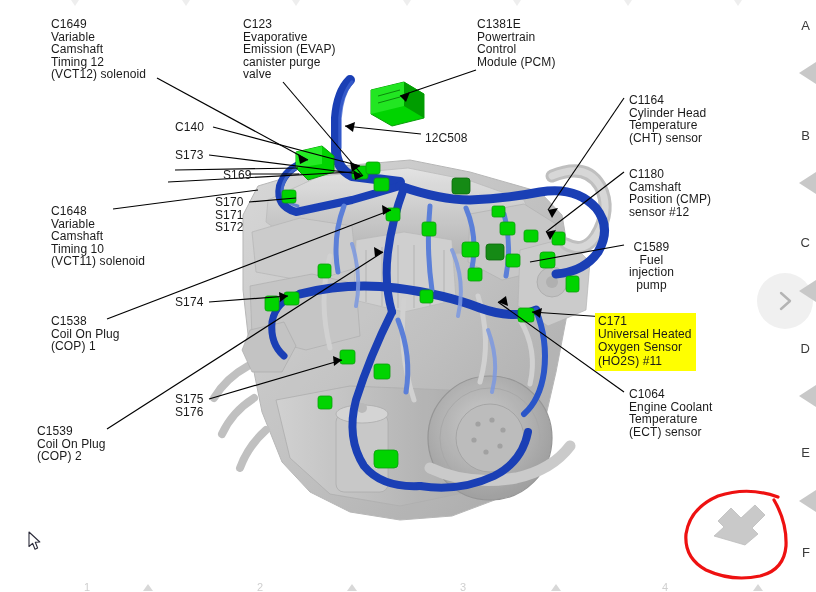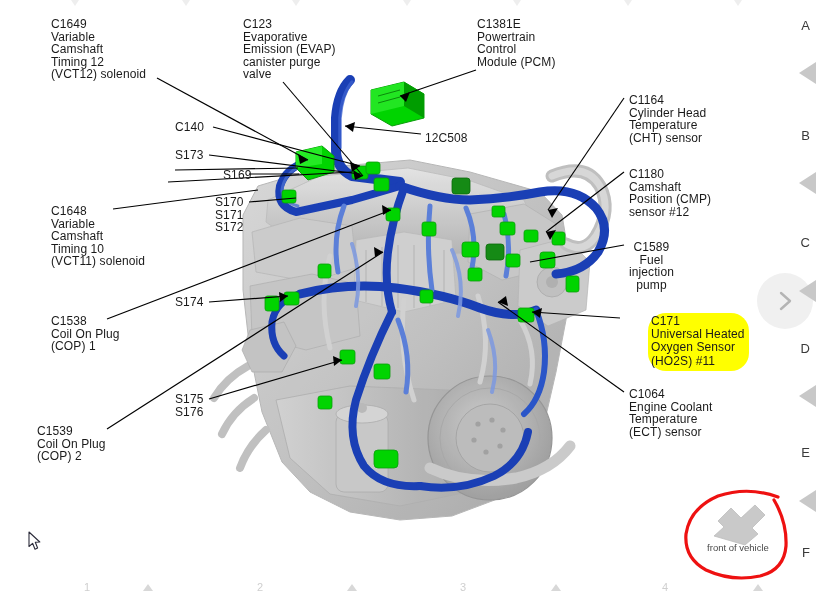--- a/index.html
+++ b/index.html
@@ -397,41 +397,38 @@
 (VCT11) solenoid</div>
     <div class="callout" style="left:629px;top:168px;">C1180
 Camshaft
 Position (CMP)
 sensor #12</div>
     <div class="callout" style="left:629px;top:241px;text-align:center;">C1589
 Fuel
 injection
 pump</div>
     <div class="callout" style="left:175px;top:296px;">S174</div>
-    <div class="callout hl" style="left:648px;top:313px;border-radius:18px;">C171
+    <div class="callout hl" style="left:595px;top:313px;">C171
 Universal Heated
 Oxygen Sensor
 (HO2S) #11</div>
     <div class="callout" style="left:51px;top:315px;">C1538
 Coil On Plug
 (COP) 1</div>
     <div class="callout" style="left:175px;top:393px;">S175
 S176</div>
     <div class="callout" style="left:629px;top:388px;">C1064
 Engine Coolant
 Temperature
 (ECT) sensor</div>
     <div class="callout" style="left:37px;top:425px;">C1539
 Coil On Plug
 (COP) 2</div>
   </div>
 
-  <div id="front-of-vehicle-group">
-    <div id="front-of-vehicle-label">front of vehicle</div>
-  </div>
 
   <div id="next-button">
     <svg width="22" height="26" viewBox="0 0 22 26">
       <polyline points="7,5 16,13 7,21" fill="none" stroke="#b4b4b4" stroke-width="2.4" stroke-linecap="round" stroke-linejoin="round"></polyline>
     </svg>
   </div>
 
   <div id="right-rail">
     <div class="rail-letter" style="top:18px;">A</div>
     <div class="rail-tri" style="top:62px;"></div>

